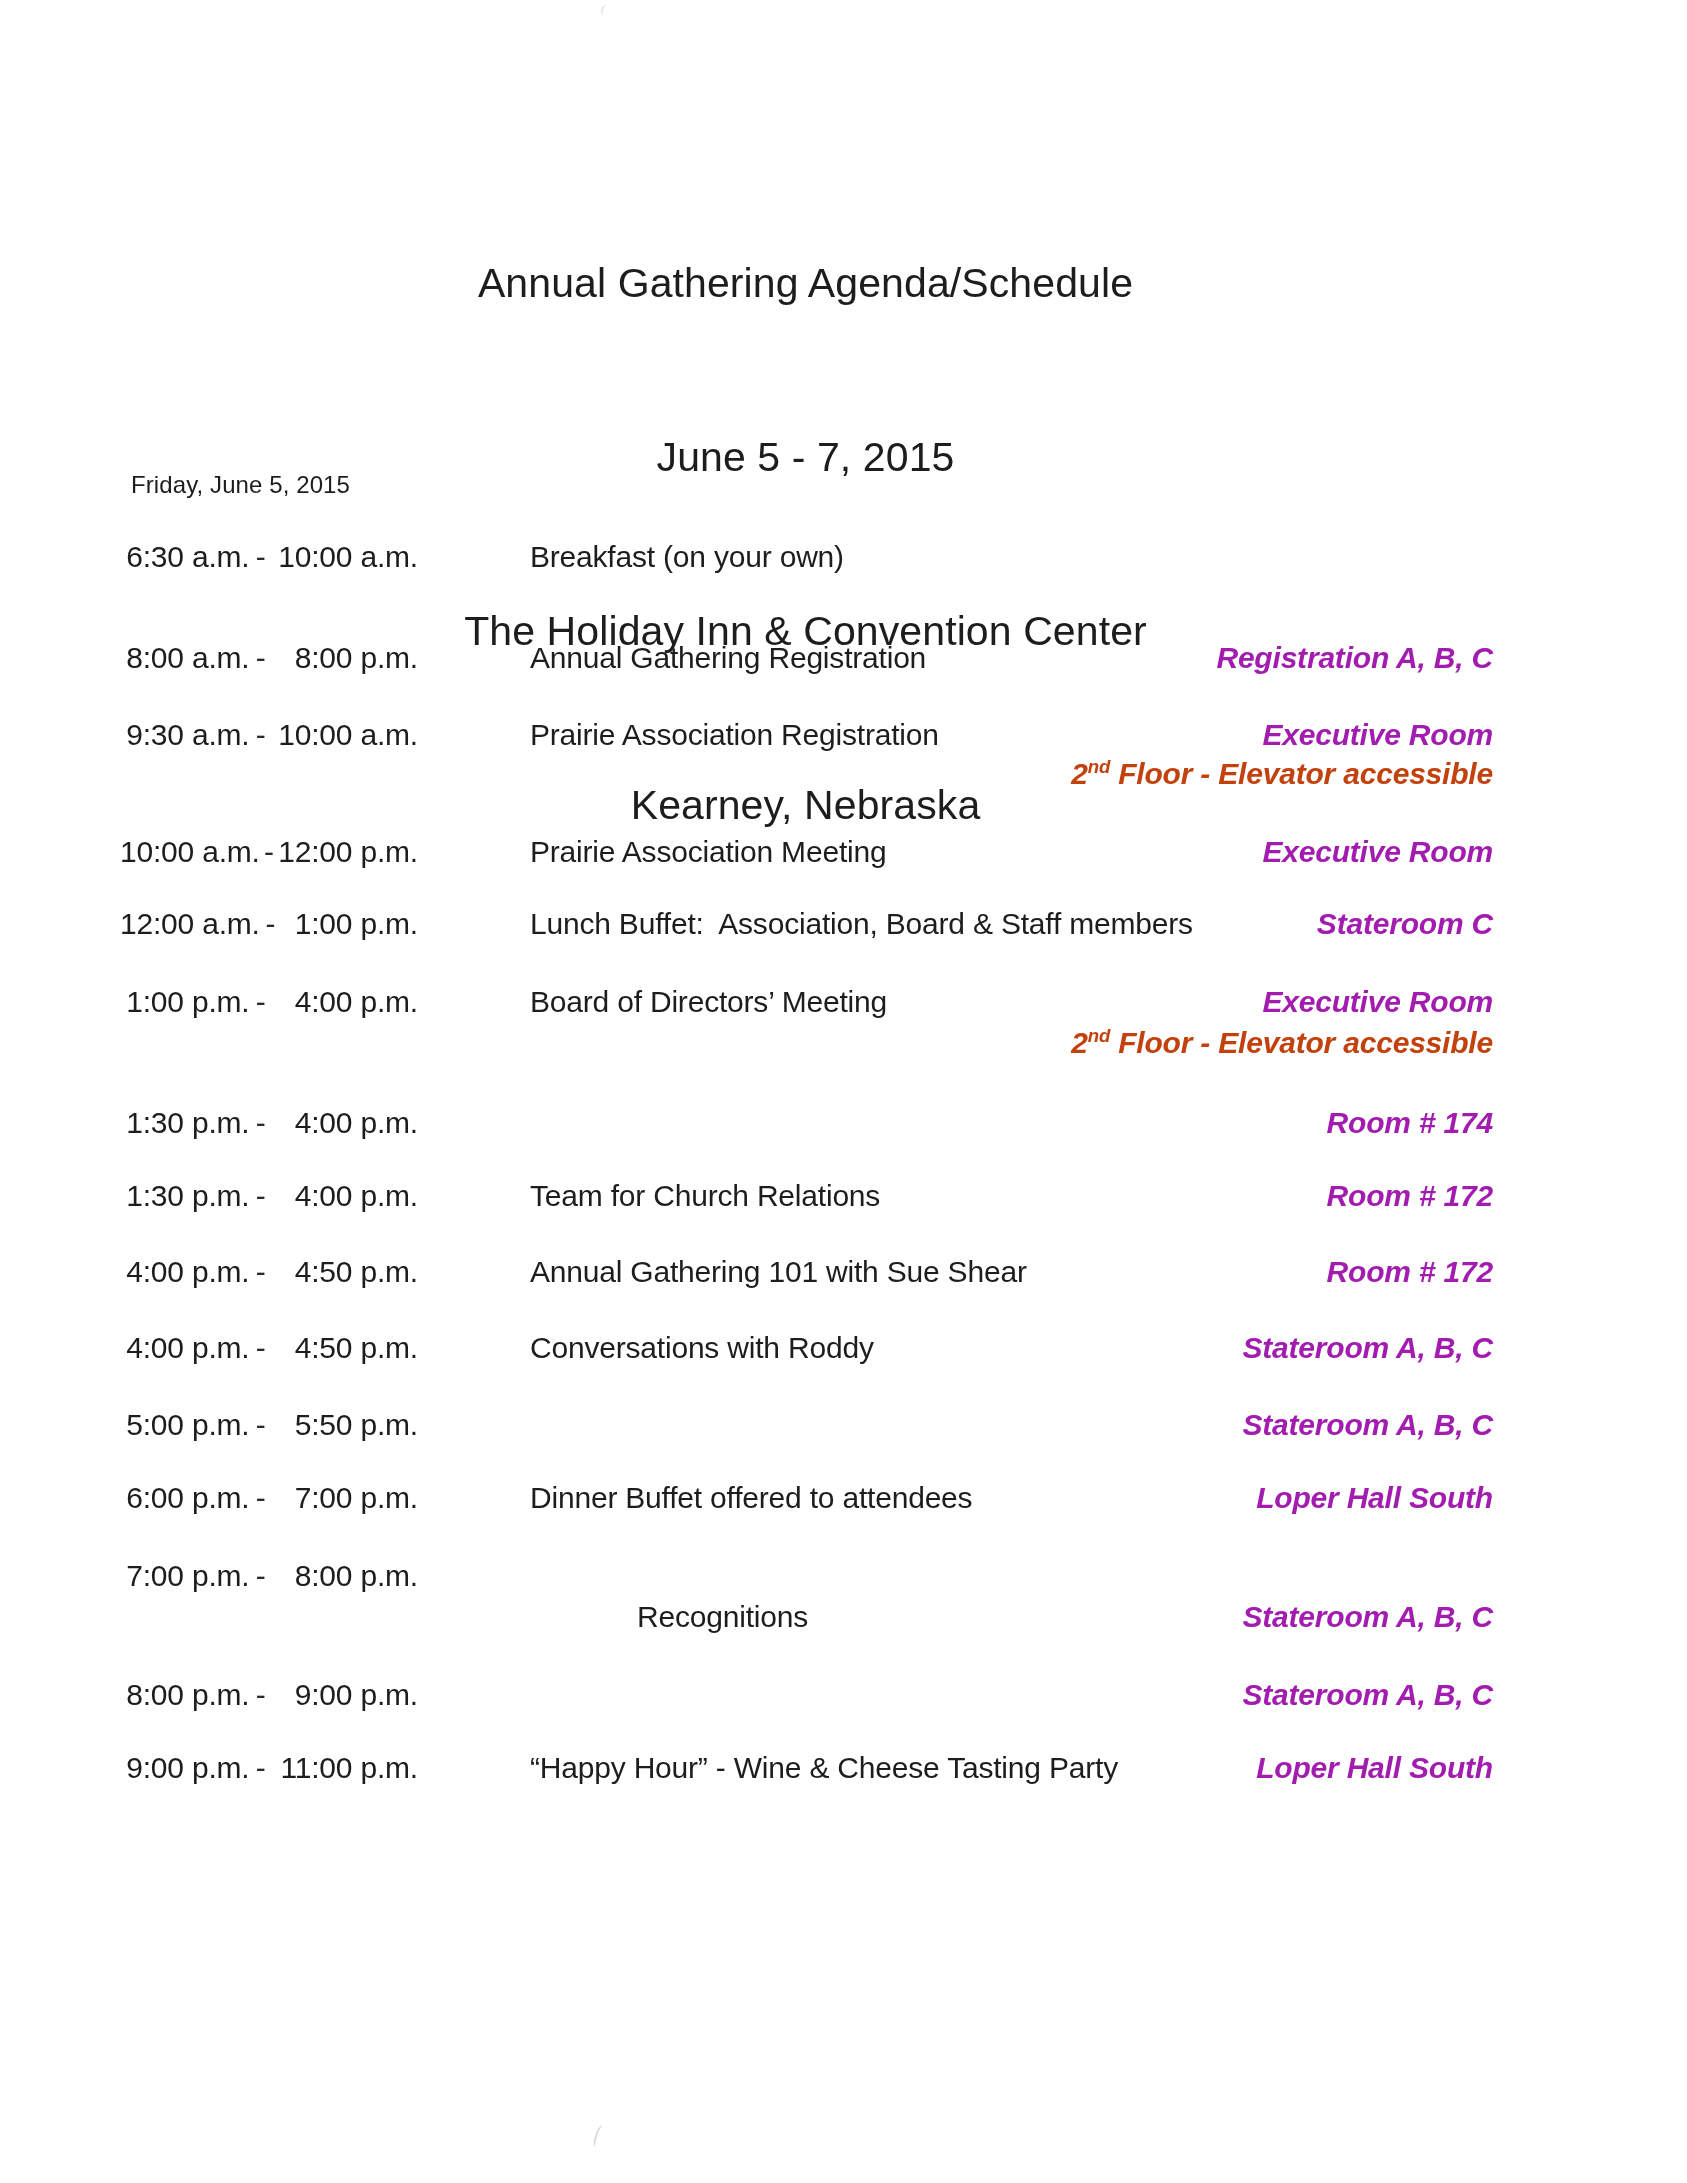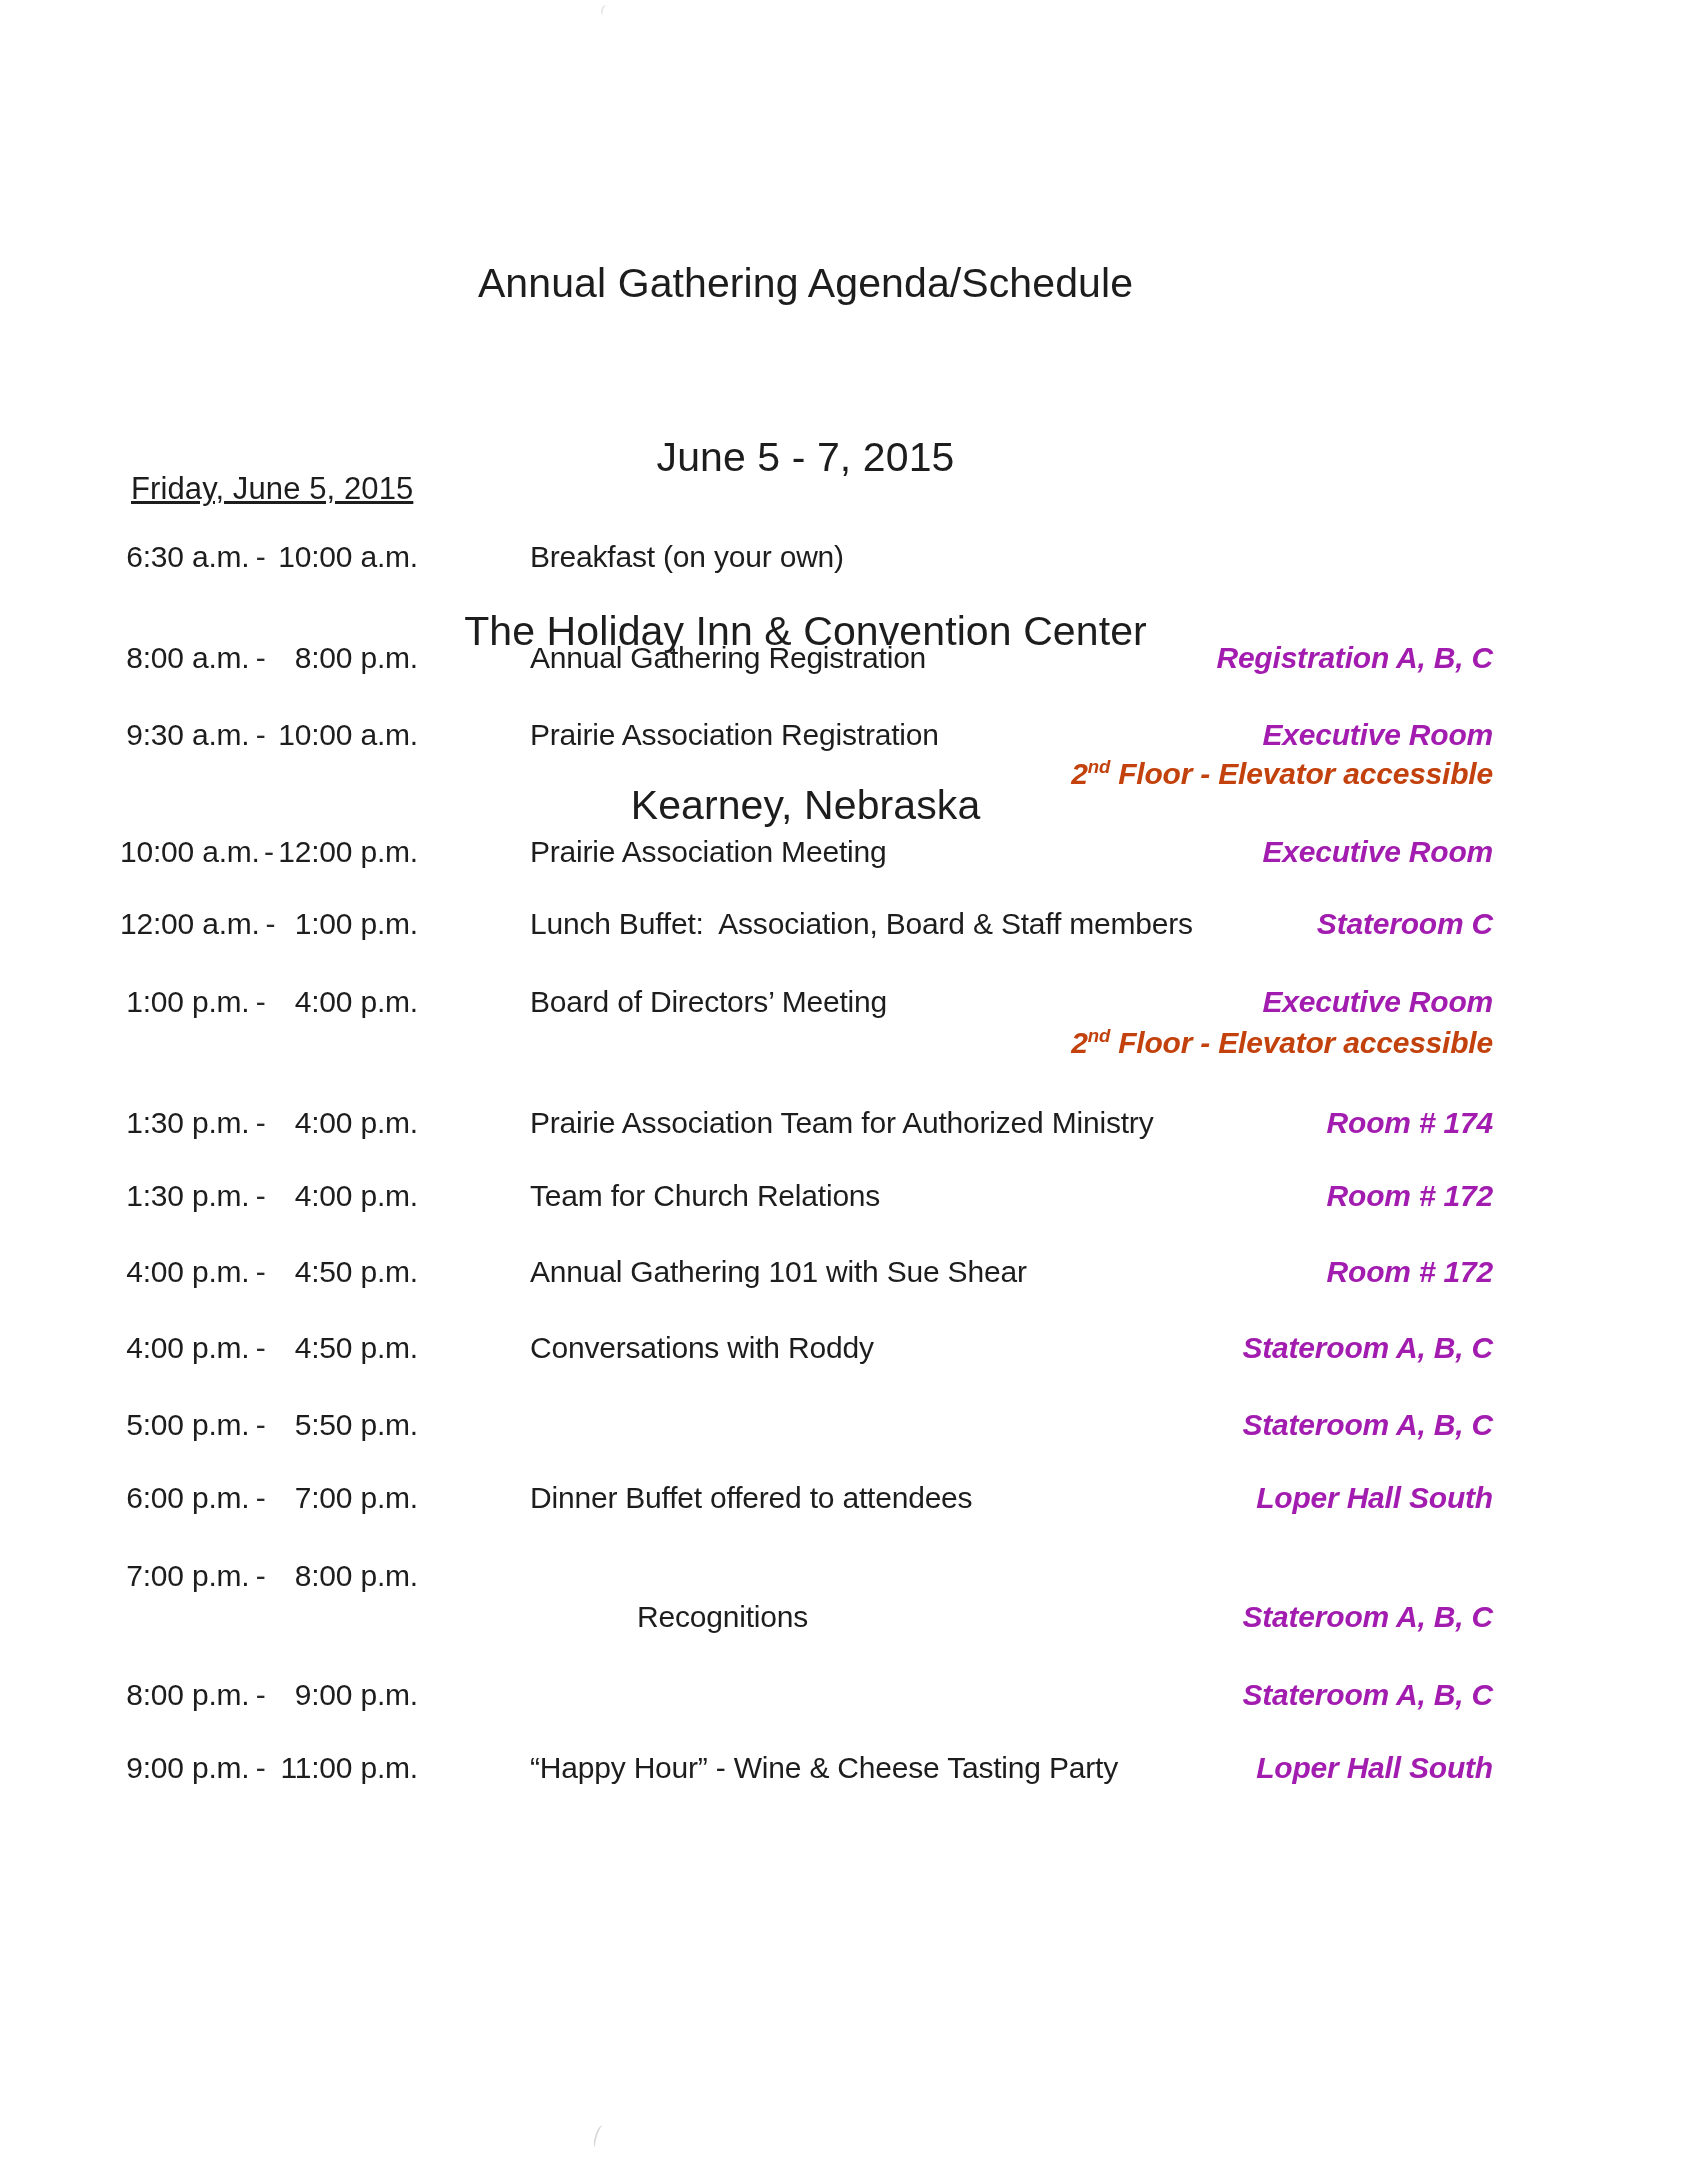--- a/index.html
+++ b/index.html
@@ -20,24 +20,23 @@
     text-align: center;
     font-size: 41px;
     line-height: 58px;
     letter-spacing: 0.1px;
     white-space: pre;
   }
   .day-header {
     position: absolute;
     top: 471px;
     left: 131px;
-    font-size: 31px;
+    font-size: 24px;
     letter-spacing: 0.1px;
     white-space: pre;
-    text-decoration: underline;
   }
   .row {
     position: absolute;
     left: 120px;
     right: 194px;
     display: flex;
     align-items: baseline;
     font-size: 30px;
     line-height: 1.18;
     letter-spacing: -0.2px;
@@ -160,21 +159,20 @@
   <div class="row row2" style="top:1025px">
     <span class="note"><span>2</span><sup>nd</sup><span> Floor - Elevator accessible</span></span>
   </div>
 
   <div class="row" style="top:1105px">
     <span class="time">
       <span class="t-start">1:30 p.m.</span>
       <span class="t-dash">-</span>
       <span class="t-end">4:00 p.m.</span>
     </span>
-    <span class="desc">Prairie Association Team for Authorized Ministry</span>
     <span class="loc">Room # 174</span>
   </div>
 
   <div class="row" style="top:1178px">
     <span class="time">
       <span class="t-start">1:30 p.m.</span>
       <span class="t-dash">-</span>
       <span class="t-end">4:00 p.m.</span>
     </span>
     <span class="desc">Team for Church Relations</span>

